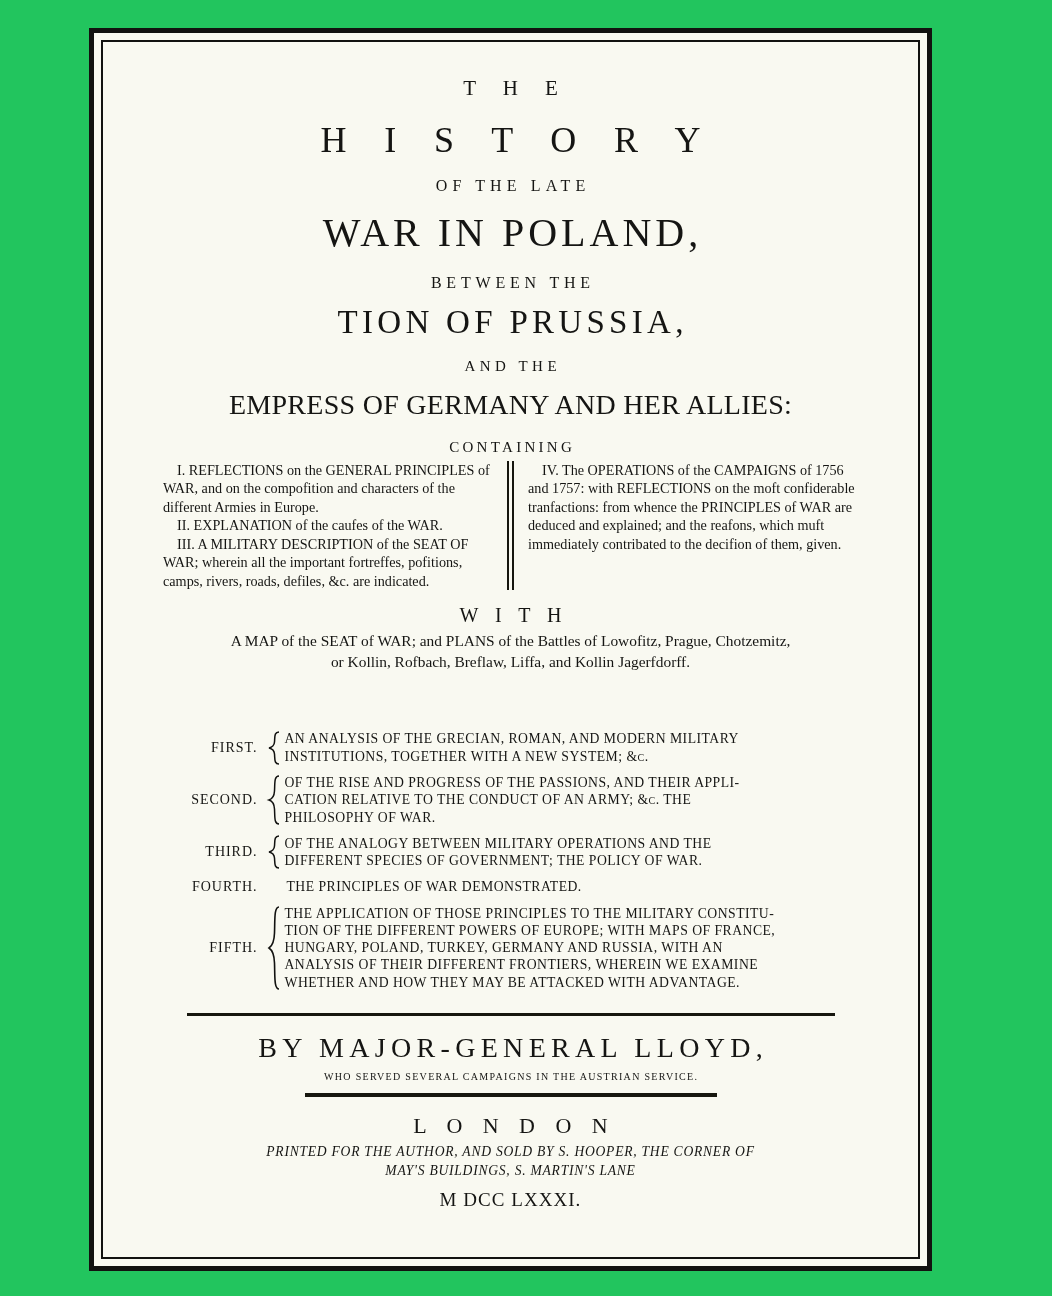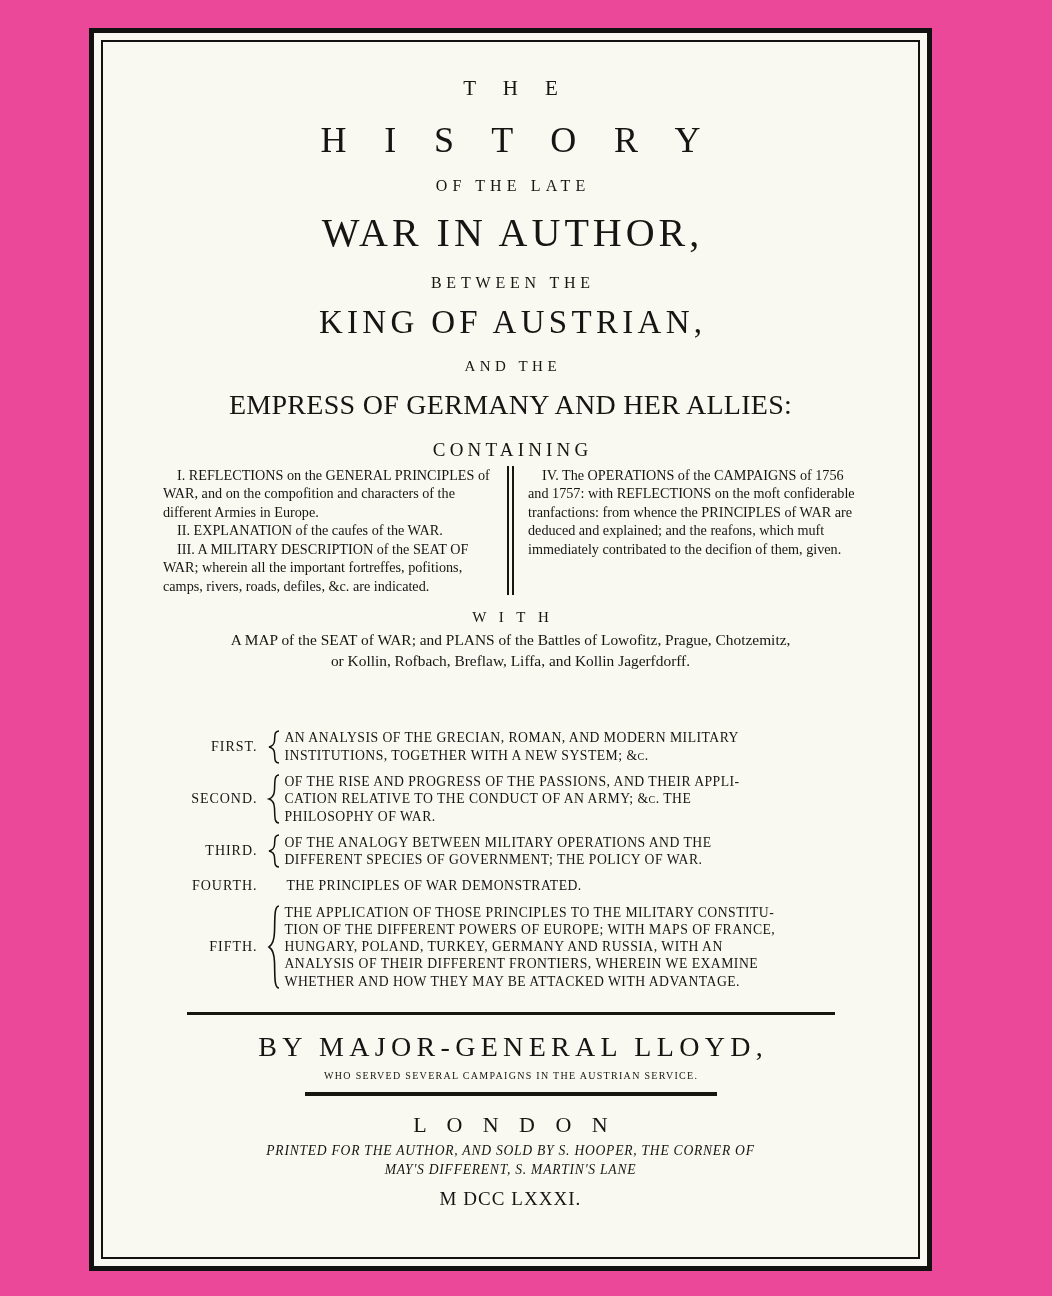--- a/index.html
+++ b/index.html
@@ -13,21 +13,21 @@
     font-family: "Liberation Serif", "DejaVu Serif", serif;
     color: #151513;
     overflow: hidden;
   }
 
   
   #page {
     position: absolute;
     left: 0; top: 0;
     width: 1052px; height: 1296px;
-    background: #ec4899;
+    background: #22c55e;
   }
   #frame-outer {
     position: absolute;
     left: 89px; top: 28px;
     width: 843px; height: 1243px;
     border: 5px solid #121210;
     background: #f9f9f1;
     box-sizing: border-box;
   }
   #frame-inner {
@@ -92,21 +92,21 @@
     text-indent: 0.30em;
   }
   .t-empress {
     font-size: 28px;
     letter-spacing: 0.01em;
     margin: 14px 0 0 0;
   }
 
   
   .t-containing {
-    font-size: 19px;
+    font-size: 15px;
     letter-spacing: 0.22em;
     margin: 18px 0 5px 0;
     text-indent: 0.22em;
   }
 
   #containing-cols {
     display: flex;
     justify-content: center;
     align-items: stretch;
     margin: 0 auto;
@@ -122,21 +122,21 @@
   #ccol-divider {
     width: 0;
     margin: 0 14px;
     border-left: 2px solid #16160f;
     border-right: 2px solid #16160f;
     padding-left: 3px;
   }
 
   
   .t-with {
-    font-size: 15px;
+    font-size: 20px;
     letter-spacing: 0.30em;
     margin: 14px 0 4px 0;
     text-indent: 0.30em;
   }
   .t-mapline {
     font-size: 15.4px;
     line-height: 1.34;
     margin: 0 auto;
     width: 730px;
   }
@@ -235,23 +235,23 @@
 <div id="page">
   <div id="frame-outer">
     <div id="frame-inner"></div>
   </div>
 
   <div id="content">
 
     <div class="t-the">T H E</div>
     <div class="t-history">H I S T O R Y</div>
     <div class="t-ofthelate">OF THE LATE</div>
-    <div class="t-warin">WAR IN AUTHOR,</div>
+    <div class="t-warin">WAR IN POLAND,</div>
     <div class="t-betweenthe">BETWEEN THE</div>
-    <div class="t-king">KING OF AUSTRIAN,</div>
+    <div class="t-king">TION OF PRUSSIA,</div>
     <div class="t-andthe">AND THE</div>
     <div class="t-empress">EMPRESS OF GERMANY AND HER ALLIES:</div>
 
     <div class="t-containing">CONTAINING</div>
 
     <div id="containing-cols">
       <div class="ccol">
         <p>I. REFLECTIONS on the GENERAL PRINCIPLES of WAR, and on the compofition and characters of the different Armies in Europe.</p>
         <p>II. EXPLANATION of the caufes of the WAR.</p>
         <p>III. A MILITARY DESCRIPTION of the SEAT OF WAR; wherein all the important fortreffes, pofitions, camps, rivers, roads, defiles, &amp;c. are indicated.</p>
@@ -337,18 +337,18 @@
     </div>
 
     <div class="rule-long"></div>
     <div class="t-by">BY MAJOR-GENERAL LLOYD,</div>
     <div class="t-served">WHO SERVED SEVERAL CAMPAIGNS IN THE AUSTRIAN SERVICE.</div>
     <div class="rule-short"></div>
 
     <div class="t-london">L O N D O N</div>
     <div class="t-imprint">
       <div>PRINTED FOR THE AUTHOR, AND SOLD BY S. HOOPER, THE CORNER OF</div>
-      <div>MAY'S DIFFERENT, S. MARTIN'S LANE</div>
+      <div>MAY'S BUILDINGS, S. MARTIN'S LANE</div>
     </div>
     <div class="t-year">M DCC LXXXI.</div>
 
   </div>
 </div>
 
 </body></html>

